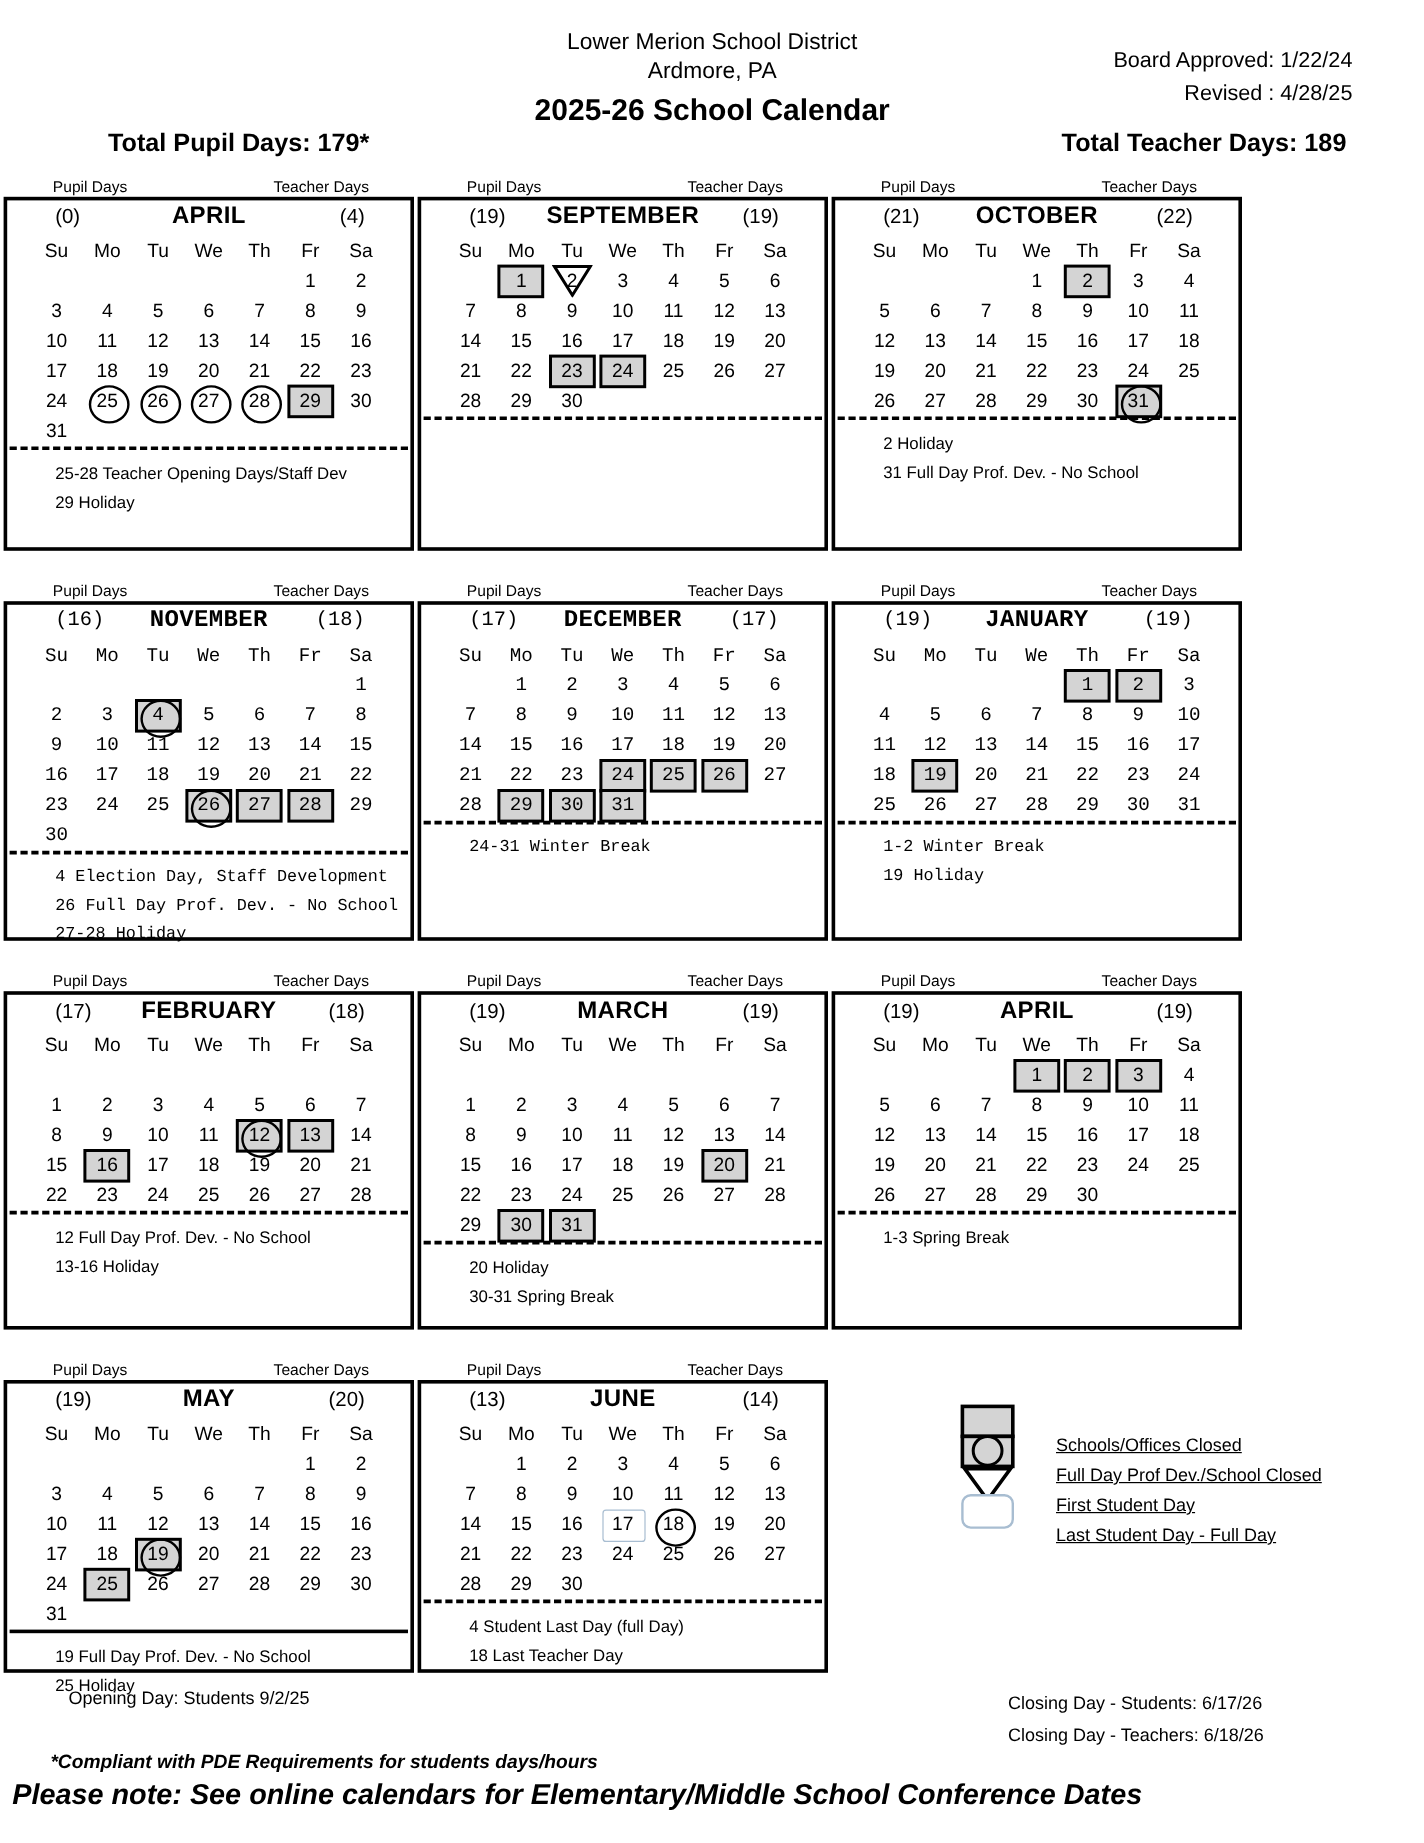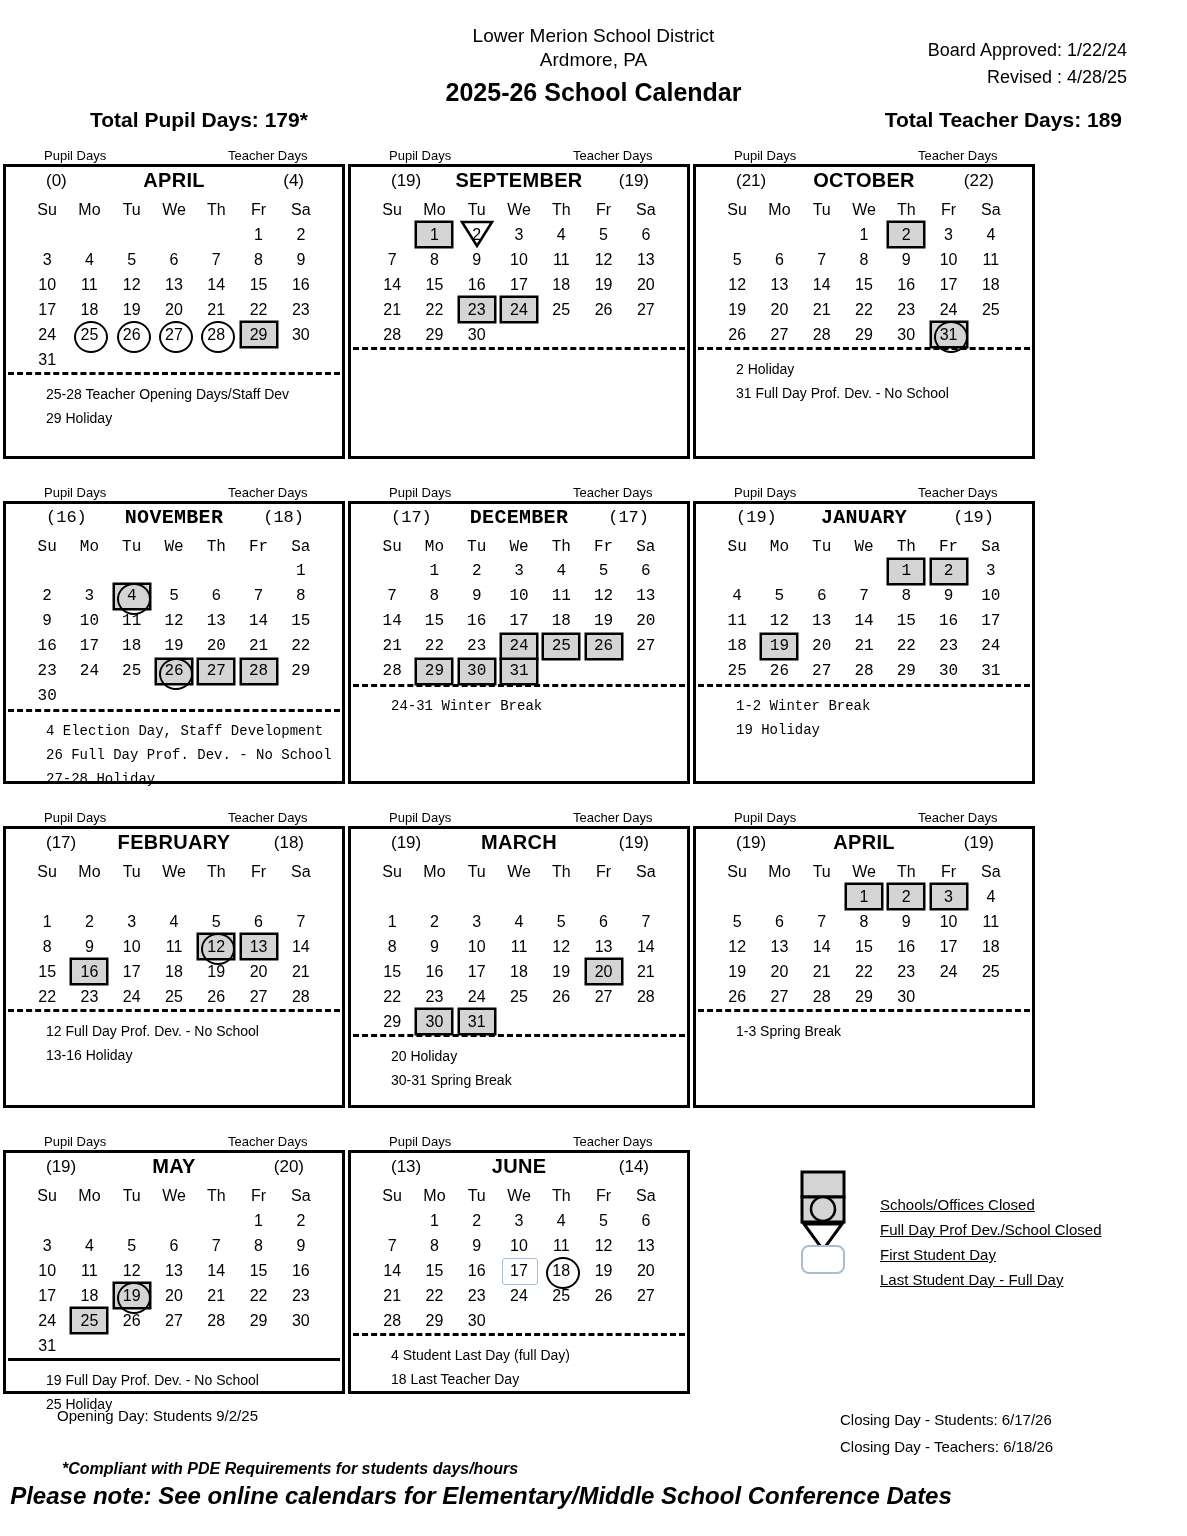--- a/index.html
+++ b/index.html
@@ -91,21 +91,21 @@
   
   .legend{position:absolute;left:796px;top:1168px;width:380px;}
   .legend-sym{position:absolute;left:0;top:0;width:60px;height:110px;}
   .legend-labels{position:absolute;left:84px;top:24px;text-decoration:underline;}
   .legend-labels div{font-size:15px;line-height:25px;}
 
   
   .footer{position:absolute;left:0;top:1398px;width:1187px;height:138px;}
   .f-open{position:absolute;left:57px;top:9px;font-size:15px;}
   .f-close{position:absolute;left:840px;top:8px;font-size:15px;line-height:27px;}
-  .f-compliant{position:absolute;left:62px;top:62px;font-size:16px;font-weight:bold;font-style:italic;}
+  .f-compliant{position:absolute;left:42px;top:62px;font-size:16px;font-weight:bold;font-style:italic;}
   .f-note{position:absolute;left:0;top:84px;width:962px;text-align:center;font-size:24px;font-weight:bold;font-style:italic;}
 </style>
 </head>
 <body>
 
 <div class="header">
   <div class="hdr-center">
     <div class="hdr-line1">Lower Merion School District</div>
     <div class="hdr-line2">Ardmore, PA</div>
     <div class="hdr-title">2025-26 School Calendar</div>

